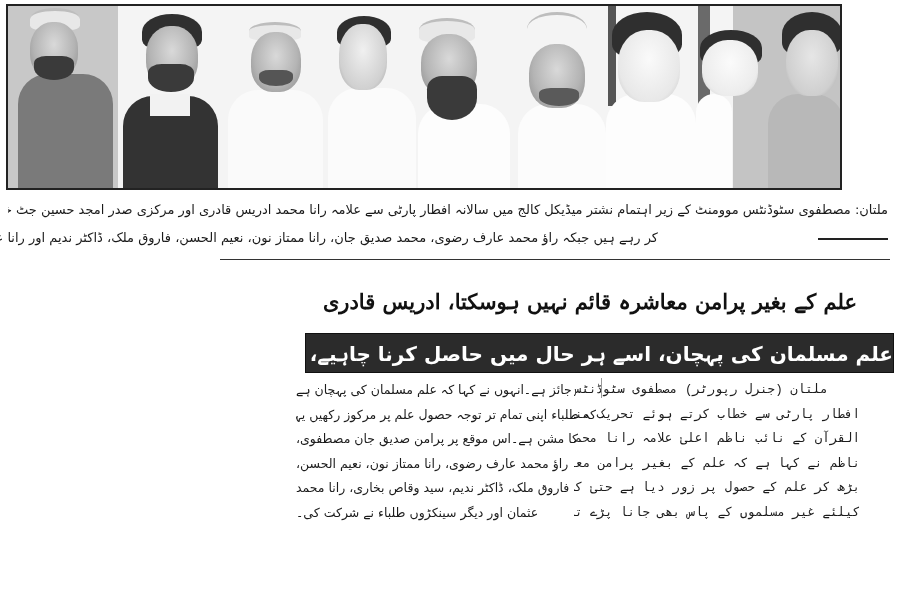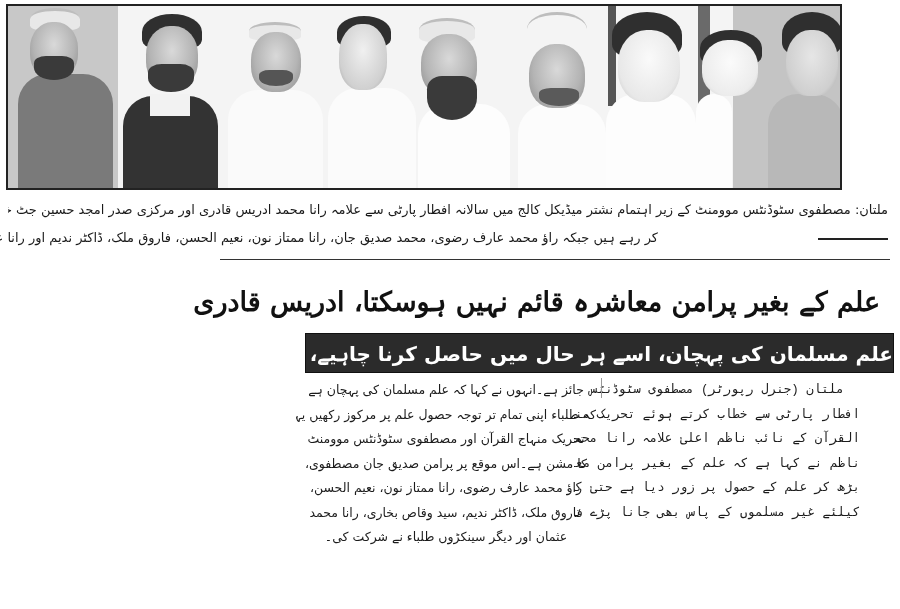--- a/index.html
+++ b/index.html
@@ -47,21 +47,21 @@
       position: absolute; right: 0px; top: 14px; width: 70px; height: 2px; background: #222;
     }
     .caption-underline {
       position: absolute; left: 220px; top: 259px; width: 670px; height: 1px; background: #333;
     }
 
     
     .headline {
       position: absolute; left: 300px; top: 282px; width: 580px; height: 40px;
       direction: rtl; text-align: center;
-      font-family: "DejaVu Serif", serif; font-weight: bold; font-size: 27px; line-height: 40px;
+      font-family: "DejaVu Serif", serif; font-weight: bold; font-size: 21px; line-height: 40px;
       color: #111; white-space: nowrap;
     }
 
     
     .banner {
       position: absolute; left: 305px; top: 333px; width: 589px; height: 40px;
       background: #2b2b2b; color: #fff;
       direction: rtl; text-align: center;
       font-family: "DejaVu Sans", sans-serif; font-weight: bold; font-size: 20px; line-height: 40px;
       white-space: nowrap; overflow: hidden;
@@ -72,21 +72,21 @@
     .col {
       position: absolute; top: 378px; direction: rtl; text-align: justify;
       font-family: "DejaVu Sans", sans-serif; font-size: 12.5px; line-height: 24.5px;
       color: #1c1c1c;
     }
     .col-right { left: 574px; width: 286px; height: 228px; overflow: hidden; font-family: Liberation Mono, monospace; }
     .col-left { left: 296px; width: 300px; height: 228px; overflow: hidden; }
     .col-divider {
       position: absolute; left: 601px; top: 378px; width: 1px; height: 20px; background: #999;
     }
-    .body-line { display: block; white-space: nowrap; overflow: hidden; text-align: center; }
+    .body-line { display: block; white-space: nowrap; overflow: hidden; text-align: left; }
   </style>
 </head>
 <body>
 
 <div class="clip">
 
   <div class="photo">
     <div class="bg-grey" style="left:0;top:0;width:110px;height:184px;background:#c8c8c8;"></div>
     <div class="bg-dark" style="left:600px;top:0;width:8px;height:100px;background:#555;"></div>
     <div class="bg-grey" style="left:690px;top:0;width:12px;height:100px;background:#6a6a6a;"></div>
@@ -172,19 +172,18 @@
     <span class="body-line">افطار پارٹی سے خطاب کرتے ہوئے تحریک منہاج</span>
     <span class="body-line">القرآن کے نائب ناظم اعلیٰ علامہ رانا محمد ادریس</span>
     <span class="body-line">ناظم نے کہا ہے کہ علم کے بغیر پرامن معاشرہ قائم</span>
     <span class="body-line">بڑھ کر علم کے حصول پر زور دیا ہے حتیٰ کہ اگر حصول علم</span>
     <span class="body-line">کیلئے غیر مسلموں کے پاس بھی جانا پڑے تو وہ بھی</span>
   </div>
   <div class="col-divider"></div>
   <div class="col col-left">
     <span class="body-line">جائز ہے۔انہوں نے کہا کہ علم مسلمان کی پہچان ہے</span>
     <span class="body-line">کہ طلباء اپنی تمام تر توجہ حصول علم پر مرکوز رکھیں یہی</span>
-    <span class="body-line">تحریک منہاج القرآن اور مصطفوی سٹوڈنٹس موومنٹ</span>
     <span class="body-line">کا مشن ہے۔اس موقع پر پرامن صدیق جان مصطفوی،</span>
     <span class="body-line">راؤ محمد عارف رضوی، رانا ممتاز نون، نعیم الحسن،</span>
     <span class="body-line">فاروق ملک، ڈاکٹر ندیم، سید وقاص بخاری، رانا محمد</span>
     <span class="body-line">عثمان اور دیگر سینکڑوں طلباء نے شرکت کی۔</span>
   </div>
 </div>
 
 </body></html>

